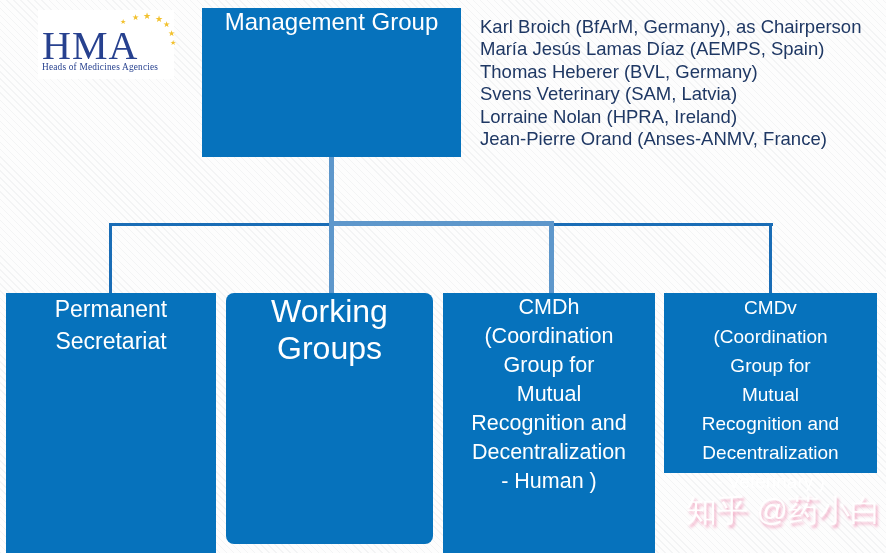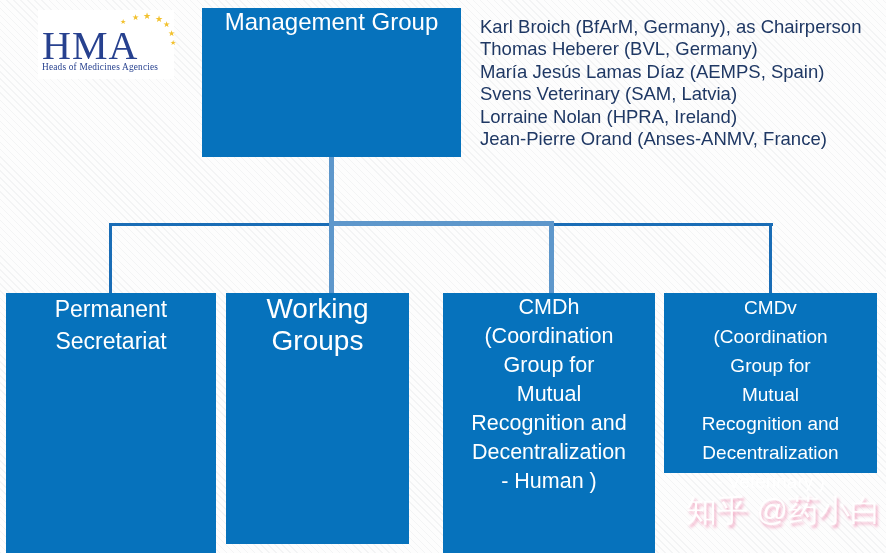--- a/index.html
+++ b/index.html
@@ -27,21 +27,21 @@
   .s5{left:125px;top:11px;font-size:8px;}
   .s6{left:130px;top:20px;font-size:8px;}
   .s7{left:132px;top:29px;font-size:7px;}
 
   
   .box{position:absolute;background:#0672bc;color:#ffffff;
     display:flex;justify-content:center;text-align:center;}
   .box .lbl{white-space:pre-line;}
   .top-box{left:202px;top:8px;width:259px;height:149px;font-size:24px;}
   .b1{left:6px;top:293px;width:210px;height:300px;font-size:23px;line-height:32px;}
-  .b2{left:226px;top:293px;width:183px;height:251px;font-size:28px;}
+  .b2{left:226px;top:293px;width:207px;height:251px;font-size:32px;border-radius:8px;}
   .b3{left:443px;top:293px;width:212px;height:319px;font-size:21.5px;line-height:29px;}
   .b4{left:664px;top:293px;width:213px;height:180px;font-size:19px;line-height:29px;}
 
   
   .conn{position:absolute;}
   .dark{background:#1a6db6;}
   .light{background:#5e97cb;}
   .h-dark{left:109px;top:223px;width:664px;height:3px;}
   .drop1{left:109px;top:224px;width:3px;height:70px;}
   .drop4{left:769px;top:224px;width:3px;height:70px;}
@@ -79,22 +79,22 @@
   <div class="conn light h-light"></div>
   <div class="conn light trunk"></div>
   <div class="conn light drop3"></div>
 
   <div class="box top-box">
     <div class="lbl">Management Group</div>
   </div>
 
   <div class="members">
     <div>Karl Broich (BfArM, Germany), as Chairperson</div>
+    <div>María Jesús Lamas Díaz (AEMPS, Spain)</div>
     <div>Thomas Heberer (BVL, Germany)</div>
-    <div>María Jesús Lamas Díaz (AEMPS, Spain)</div>
     <div>Svens Veterinary (SAM, Latvia)</div>
     <div>Lorraine Nolan (HPRA, Ireland)</div>
     <div>Jean-Pierre Orand (Anses-ANMV, France)</div>
   </div>
 
   <div class="box b1">
     <div class="lbl">Permanent
 Secretariat</div>
   </div>
   <div class="box b2">

